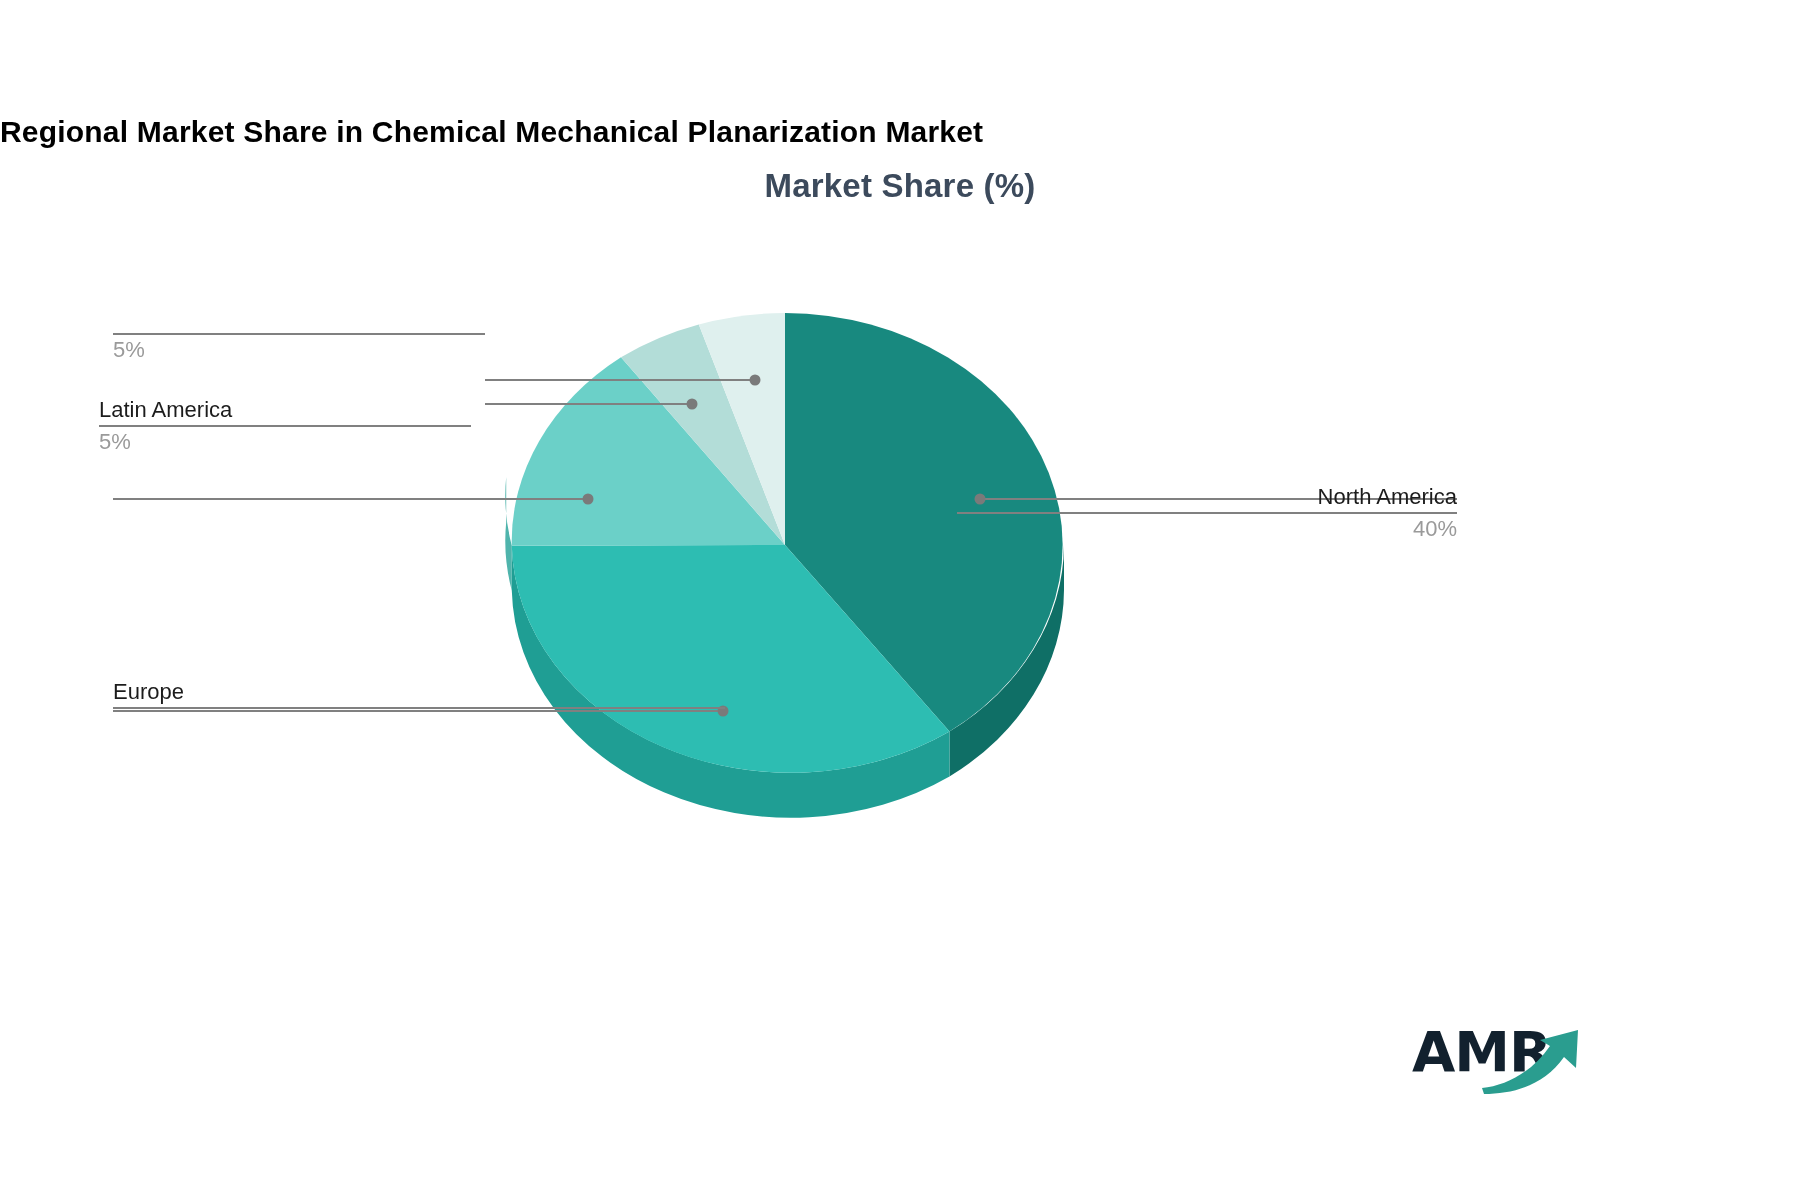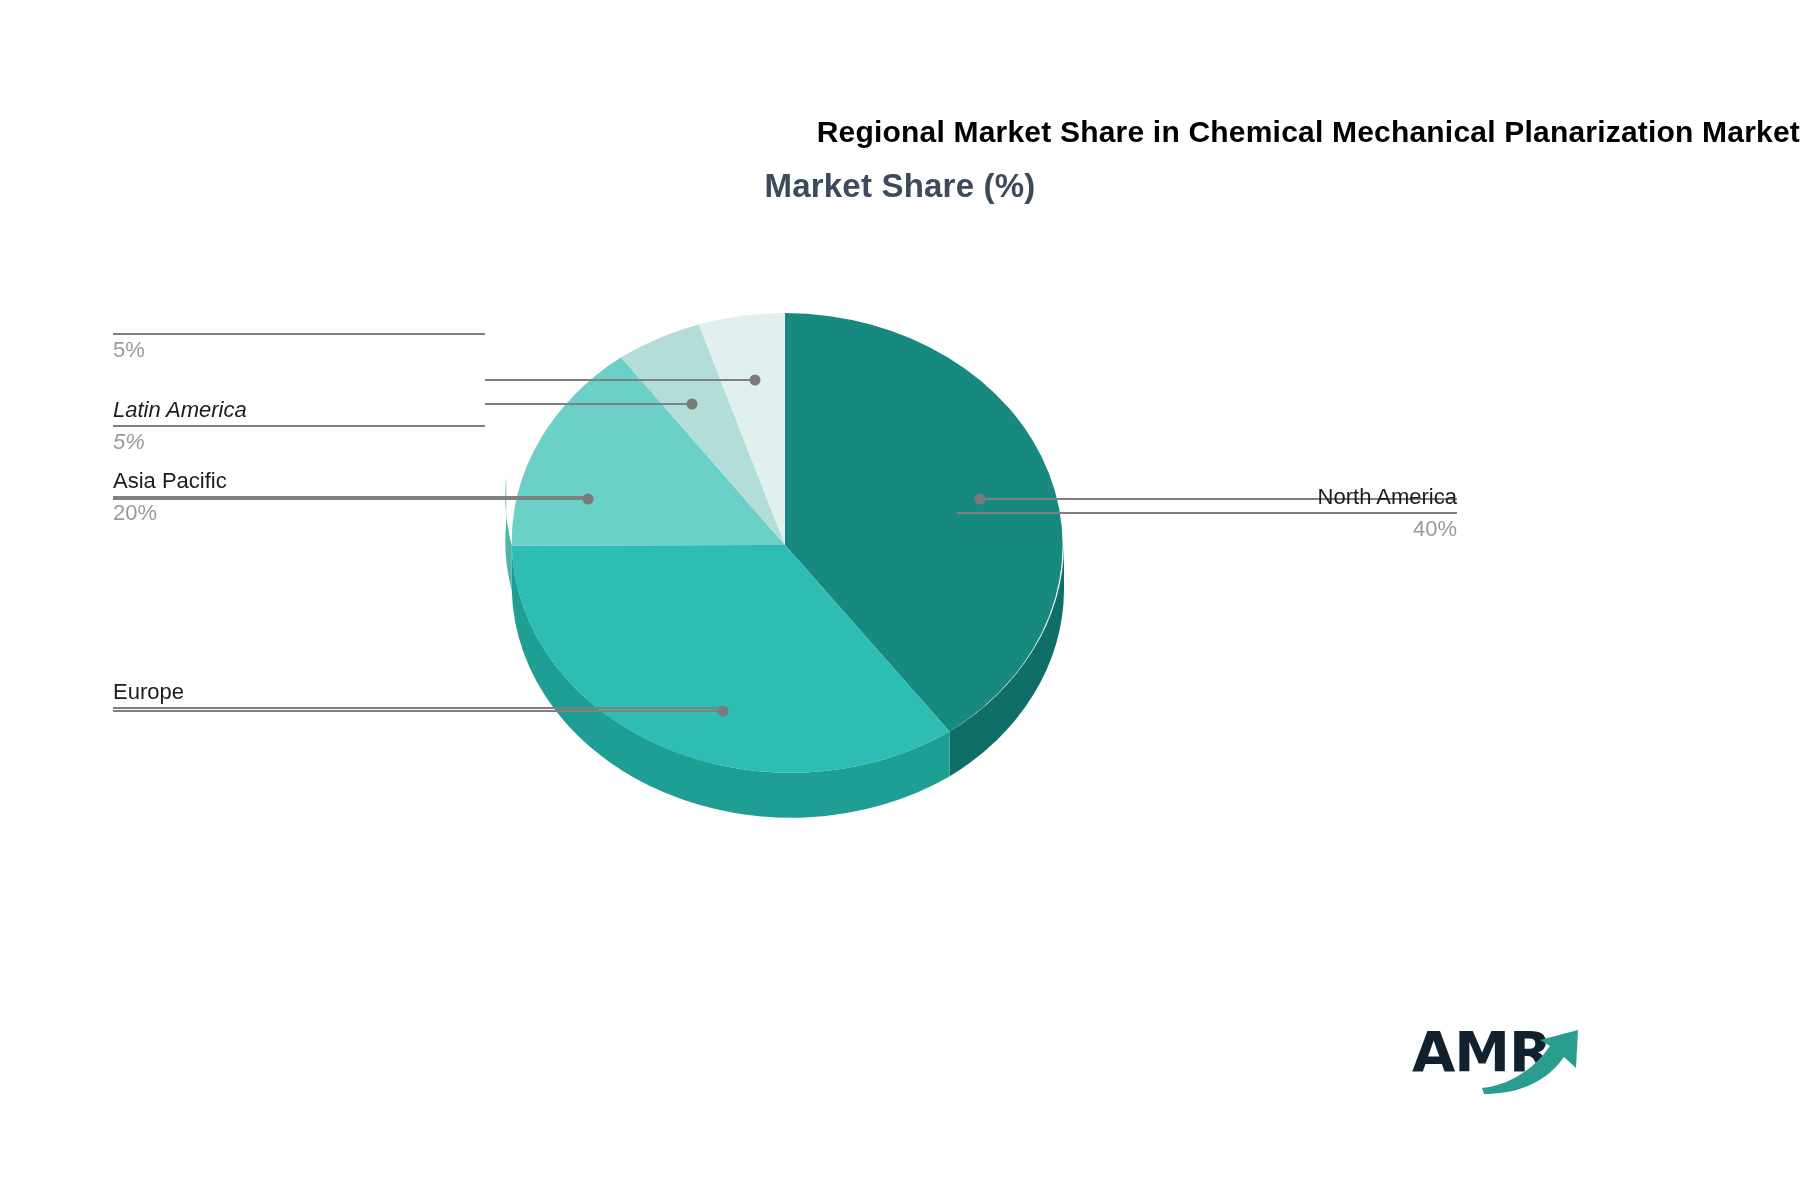--- a/index.html
+++ b/index.html
@@ -8,21 +8,21 @@
     width:1800px;height:1196px;
     background:#ffffff;
     font-family:"Liberation Sans","DejaVu Sans",sans-serif;
     overflow:hidden;
     position:relative;
   }
   #stage{position:absolute;left:0;top:0;width:1800px;height:1196px;}
 
   .chart-title{
     position:absolute;left:0;top:115px;width:1800px;
-    text-align:right;
+    text-align:left;
     font-size:30px;font-weight:bold;color:#000000;
     letter-spacing:.2px;
     white-space:nowrap;
   }
   .chart-subtitle{
     position:absolute;left:0;top:167px;width:1800px;
     text-align:center;
     font-size:33px;font-weight:bold;color:#3c4a5c;
     letter-spacing:.2px;
   }
@@ -40,21 +40,21 @@
     white-space:nowrap;
   }
   .callout .rule{
     height:0;border-top:2px solid #808080;
     margin:2px 0 2px 0;
   }
   .callout.right{text-align:right;}
 
   
   #co-mea   {left:113px;top:331px;width:372px;}
-  #co-latam {left:113px;top:397px;width:372px;font-style:italic;}
+  #co-latam {left:99px;top:397px;width:372px;}
   #co-apac  {left:113px;top:468px;width:472px;}
   #co-eu    {left:113px;top:679px;width:612px;}
   #co-na    {right:343px;top:469px;width:500px;margin-top:15px;}
 
   
   .amr-logo{position:absolute;left:1412px;top:1018px;width:175px;height:78px;}
   .amr-text{
     position:absolute;left:0;top:6px;
     font-size:56px;font-weight:bold;color:#12212e;
     letter-spacing:-1px;line-height:56px;
@@ -138,25 +138,20 @@
     <div class="rule"></div>
     <div class="val">5%</div>
   </div>
 
   <div class="callout" id="co-latam">
     <div class="lab">Latin America</div>
     <div class="rule"></div>
     <div class="val">5%</div>
   </div>
 
-  <div class="callout" id="co-apac">
-    <div class="lab">Asia Pacific</div>
-    <div class="rule"></div>
-    <div class="val">20%</div>
-  </div>
 
   <div class="callout" id="co-eu">
     <div class="lab">Europe</div>
     <div class="rule"></div>
   </div>
 
   <div class="callout right" id="co-na">
     <div class="lab">North America</div>
     <div class="rule"></div>
     <div class="val">40%</div>

